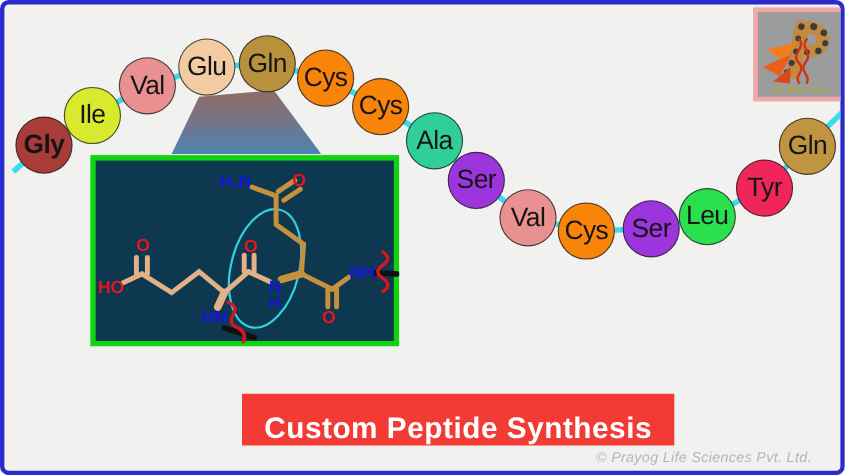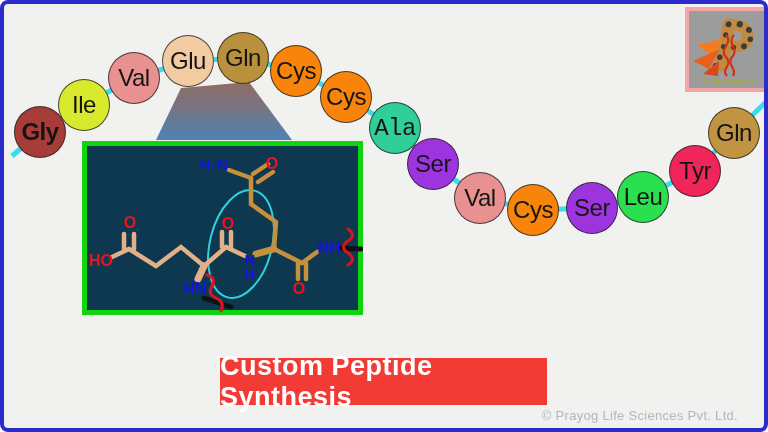--- a/index.html
+++ b/index.html
@@ -20,28 +20,28 @@
   .molbox{position:absolute;left:78px;top:137px;width:281px;height:174px;z-index:3;}
   .atom-n{fill:#1414dc;font-weight:bold;}
   .atom-o{fill:#e8141e;font-weight:bold;}
   
   .logo{
     position:absolute;left:681px;top:3px;width:85px;height:85px;
     border:4px solid #f2a6a6;background:#9c9c9c;z-index:4;
   }
   
   .banner{
-    position:absolute;left:216px;top:354px;width:327px;height:47px;
-    display:flex;align-items:center;justify-content:center;z-index:4;
+    position:absolute;left:216px;top:354px;width:393px;height:47px;
+    display:flex;align-items:flex-end;justify-content:center;z-index:4;
   }
   .banner span{color:#ffffff;font-size:27px;font-weight:bold;letter-spacing:.5px;}
   
   .copyright{
     position:absolute;right:26px;top:404px;z-index:4;
-    color:#b6b6b6;font-size:13px;letter-spacing:.3px;
+    color:#b6b6b6;font-size:13px;letter-spacing:.3px;font-style:italic;
   }
   .logo-caption{font-variant:small-caps;font-weight:bold;}
 </style>
 </head>
 <body>
 
 <div class="frame">
 
   <svg class="layer" style="z-index:1">
     <defs>
@@ -56,21 +56,21 @@
   </svg>
 
   <div id="chain" class="layer" style="z-index:2">
       <div class="residue" style="left: 10px; top: 102px; background: rgb(168, 60, 56); font-weight: bold;">Gly</div>
       <div class="residue" style="left: 54px; top: 75px; background: rgb(216, 233, 46);">Ile</div>
       <div class="residue" style="left: 104px; top: 48px; background: rgb(232, 145, 144);">Val</div>
       <div class="residue" style="left: 158px; top: 31px; background: rgb(242, 203, 163); text-align: center;">Glu</div>
       <div class="residue" style="left: 213px; top: 28px; background: rgb(185, 145, 60);">Gln</div>
       <div class="residue" style="left: 266px; top: 41px; background: rgb(248, 132, 10);">Cys</div>
       <div class="residue" style="left: 316px; top: 67px; background: rgb(248, 132, 10);">Cys</div>
-      <div class="residue" style="left: 365px; top: 98px; background: rgb(48, 207, 151); font-family: Liberation Mono, monospace;">Ala</div>
+      <div class="residue" style="left: 365px; top: 98px; background: rgb(48, 207, 151);">Ala</div>
       <div class="residue" style="left: 403px; top: 134px; background: rgb(156, 53, 221);">Ser</div>
       <div class="residue" style="left: 450px; top: 168px; background: rgb(232, 145, 144);">Val</div>
       <div class="residue" style="left: 503px; top: 180px; background: rgb(248, 132, 10);">Cys</div>
       <div class="residue" style="left: 562px; top: 178px; background: rgb(156, 53, 221);">Ser</div>
       <div class="residue" style="left: 665px; top: 141px; background: rgb(240, 37, 90);">Tyr</div>
       <div class="residue" style="left: 613px; top: 167px; background: rgb(42, 224, 78);">Leu</div>
       <div class="residue" style="left: 704px; top: 103px; background: rgb(192, 148, 64);">Gln</div>
     </div>
 
   <svg class="molbox" viewBox="0 0 281 174">

